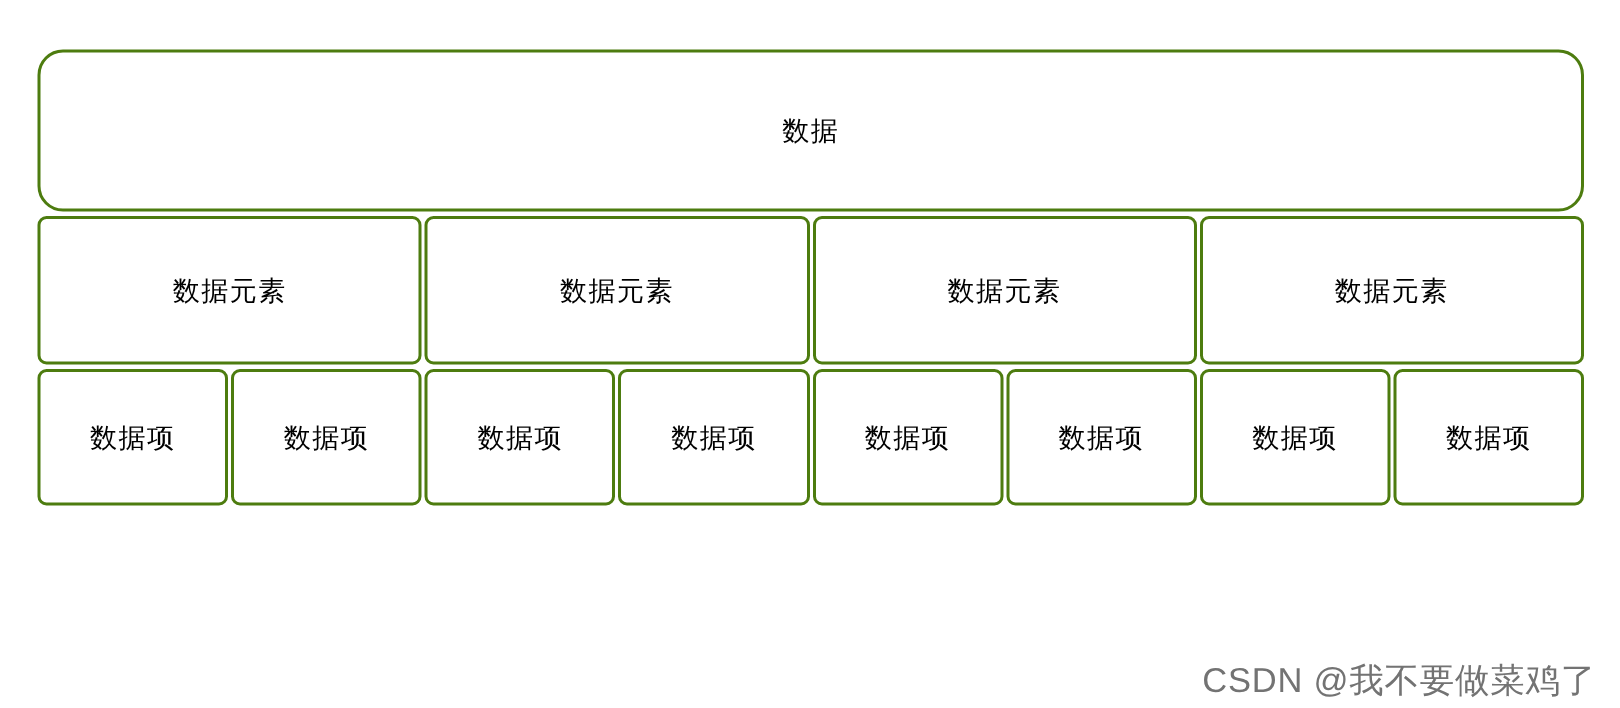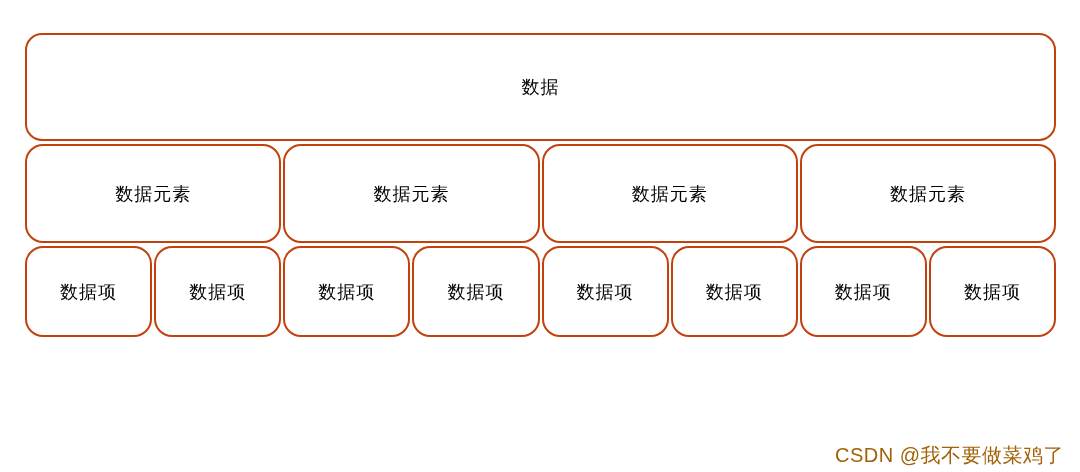--- a/index.html
+++ b/index.html
@@ -16,21 +16,21 @@
     overflow: hidden;
   }
   .stack {
     position: absolute;
     left: 25px;
     top: 33px;
     width: 1031px;
   }
   .box {
     box-sizing: border-box;
-    border: 2px solid #c2410c;
+    border: 2px solid #4d7c0f;
     border-radius: 17px;
     background: #ffffff;
     display: flex;
     align-items: center;
     justify-content: center;
     font-size: 18px;
     color: #000000;
     letter-spacing: 1px;
   }
   .row-full-1 {
@@ -47,29 +47,29 @@
   }
   .row-elements {
     height: 99px;
     margin-bottom: 3px;
   }
   .row-items {
     height: 91px;
   }
   .row .box {
     flex: 1 1 0;
-    border-radius: 18px;
+    border-radius: 6px;
     justify-content: center;
   }
   .watermark {
     position: absolute;
     right: 16px;
     bottom: 3px;
-    font-size: 20px;
-    color: #a16207;
+    font-size: 23px;
+    color: #737373;
     text-shadow: 1px 1px 0 #ffffff;
     letter-spacing: 0.5px;
     white-space: nowrap;
     pointer-events: none;
     margin-top: 44px;
   }
 </style>
 </head>
 <body>
 

